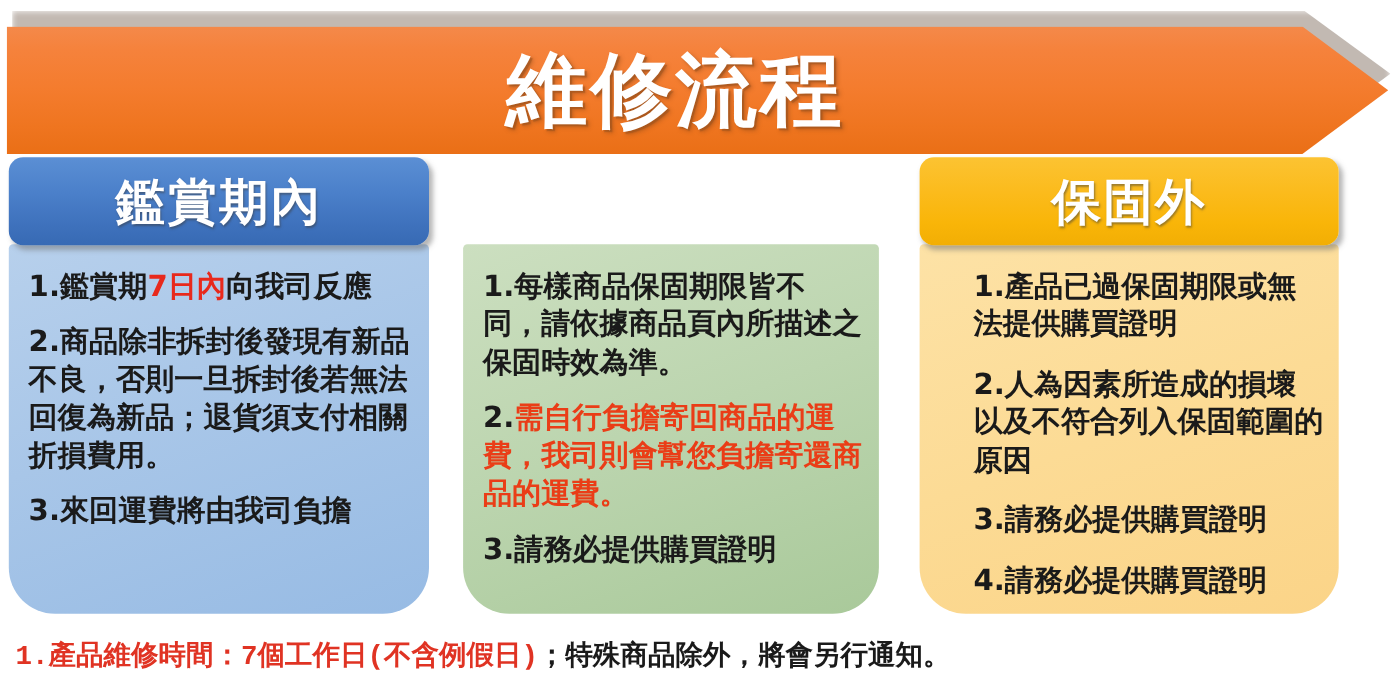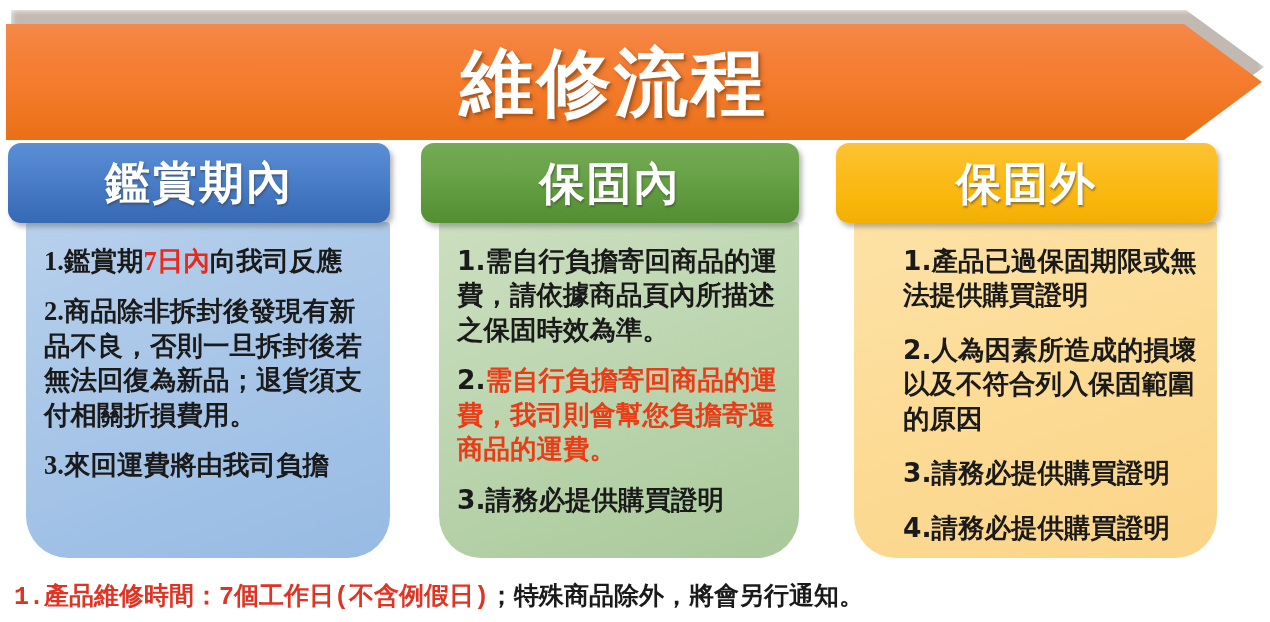--- a/index.html
+++ b/index.html
@@ -73,21 +73,21 @@
     top: 136px;
     width: 1270px;
     height: 430px;
   }
   .col {
     position: absolute;
     top: 0;
     width: 386px;
     height: 424px;
   }
-  .col-1 { left: 6px; font-family: Liberation Serif, serif; }
+  .col-1 { left: 6px; }
   .col-2 { left: 419px; }
   .col-3 { left: 834px; width: 390px; }
 
   .col-head {
     position: absolute;
     left: 2px;
     top: 7px;
     right: 2px;
     height: 80px;
     border-radius: 13px;
@@ -113,21 +113,21 @@
     font-size: 45px;
     font-weight: bold;
     line-height: 1;
     letter-spacing: 2px;
     text-shadow: 1px 2px 2px rgba(60,60,60,0.5);
     white-space: nowrap;
   }
 
   .col-body {
     position: absolute;
-    left: 20px;
+    left: 2px;
     top: 86px;
     right: 2px;
     height: 336px;
     border-radius: 4px 4px 42px 42px;
     padding: 22px 14px 10px 18px;
     box-sizing: border-box;
     z-index: 1;
   }
   .col-1 .col-body {
     background: linear-gradient(160deg, #b7d0ec 0%, #a8c6e8 45%, #97bbe4 100%);
@@ -191,26 +191,23 @@
       <div class="item">
         <span>2.</span><span>商品除非拆封後發現有新品不良，否則一旦拆封後若無法回復為新品；退貨須支付相關折損費用。</span>
       </div>
       <div class="item">
         <span>3.</span><span>來回運費將由我司負擔</span>
       </div>
     </div>
   </div>
 
   <div class="col col-2">
-    <div class="col-head">
-      <span class="col-head-text">保固內</span>
-    </div>
     <div class="col-body">
       <div class="item">
-        <span>1.</span><span>需自行負擔寄回商品的運費，請依據商品頁內所描述之保固時效為準。</span>
+        <span>1.</span><span>每樣商品保固期限皆不同，請依據商品頁內所描述之保固時效為準。</span>
       </div>
       <div class="item">
         <span>2.</span><span class="hl-orange">需自行負擔寄回商品的運費，我司則會幫您負擔寄還商品的運費。</span>
       </div>
       <div class="item">
         <span>3.</span><span>請務必提供購買證明</span>
       </div>
     </div>
   </div>
 

